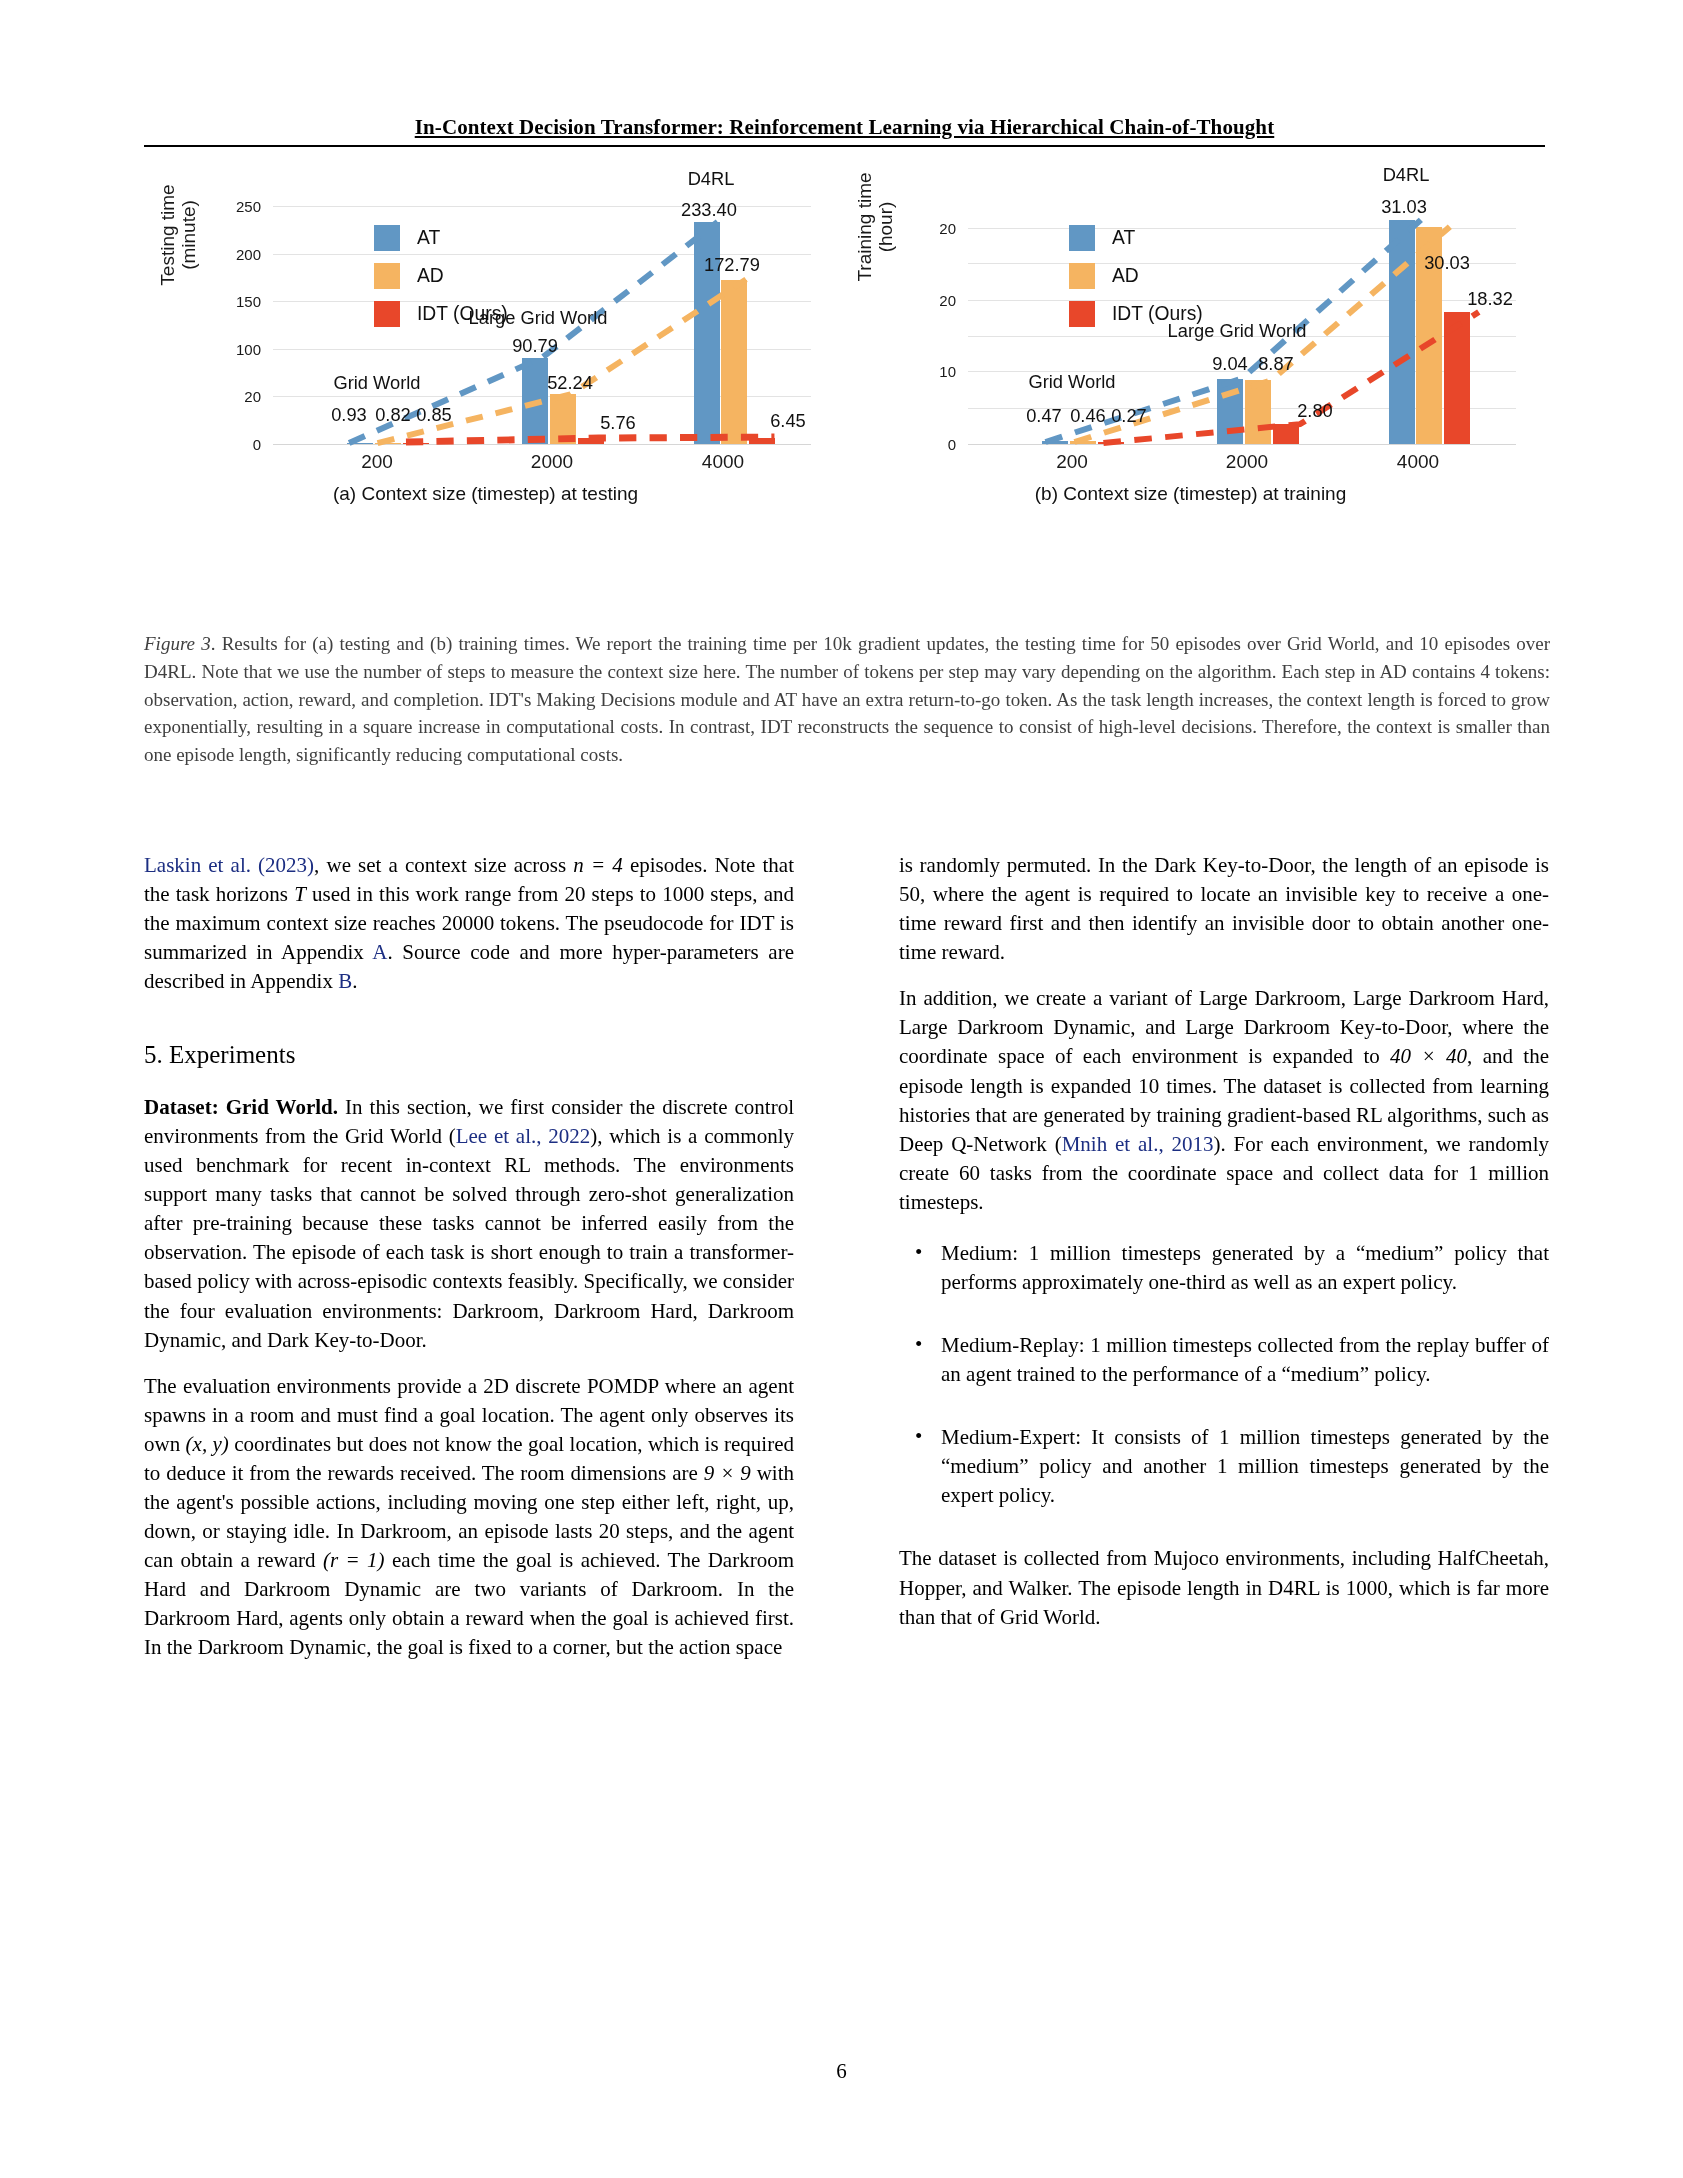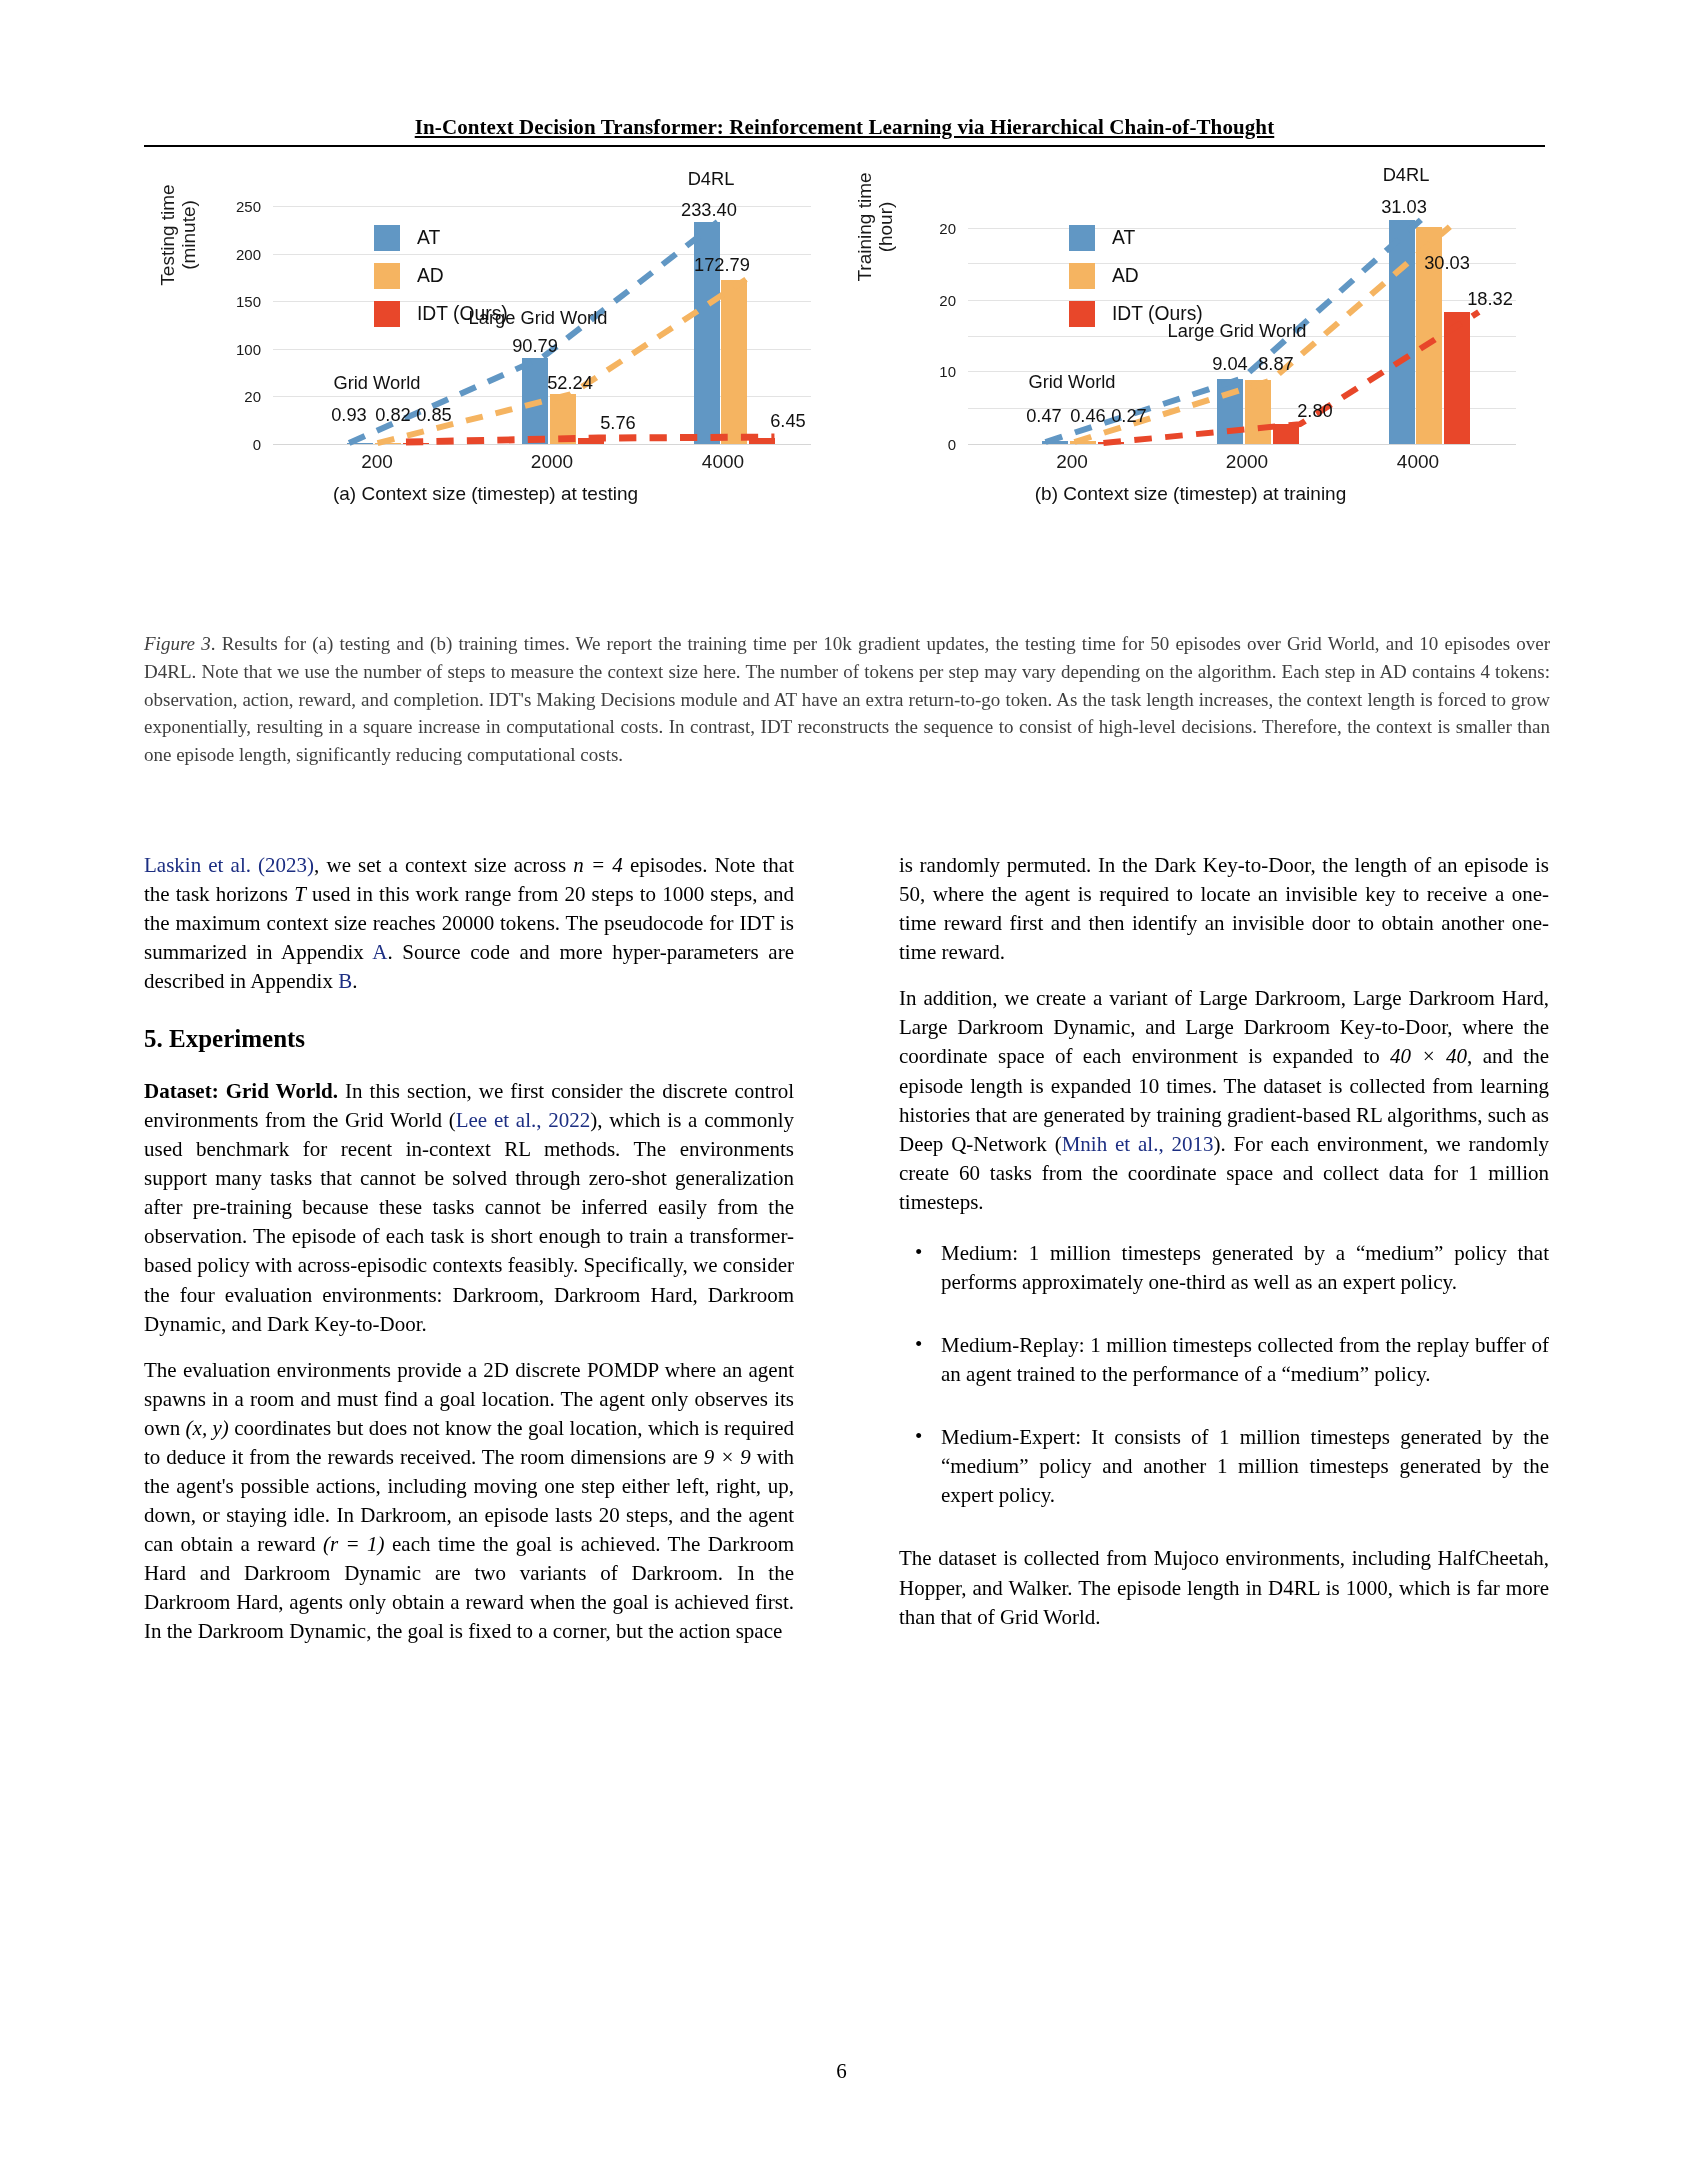--- a/index.html
+++ b/index.html
@@ -186,22 +186,22 @@
     line-height: 1.385;
     text-align: justify;
     color: #000;
   }
   .col.left  { left: 144px; }
   .col.right { left: 899px; }
 
   .col p { margin: 0 0 17px 0; }
   h2.sec {
     font-size: 25px;
-    font-weight: bold;
-    margin: 26px 0 20px 0;
+    font-weight: normal;
+    margin: 42px 0 20px 0;
   }
   .lead { font-weight: bold; }
   .cite { color: #1c2e82; }
   .mathit { font-family: "Liberation Serif", serif; font-style: italic; }
   ul.bullets {
     margin: 22px 0 22px 0;
     padding-left: 42px;
     list-style: none;
   }
   ul.bullets li {
@@ -276,21 +276,21 @@
 
         <span class="barlabel" style="left:76px;  top:198px;">0.93</span>
         <span class="barlabel" style="left:120px; top:198px;">0.82</span>
         <span class="barlabel" style="left:161px; top:198px;">0.85</span>
 
         <span class="barlabel" style="left:262px; top:129px;">90.79</span>
         <span class="barlabel" style="left:297px; top:166px;">52.24</span>
         <span class="barlabel" style="left:345px; top:206px;">5.76</span>
 
         <span class="barlabel" style="left:436px; top:-7px;">233.40</span>
-        <span class="barlabel" style="left:449px; top:48px;">172.79</span>
+        <span class="barlabel" style="left:459px; top:48px;">172.79</span>
         <span class="barlabel" style="left:515px; top:204px;">6.45</span>
 
         <span class="grouplabel" style="left:104px; top:166px;">Grid World</span>
         <span class="grouplabel" style="left:265px; top:101px;">Large Grid World</span>
         <span class="grouplabel" style="left:438px; top:-38px;">D4RL</span>
 
         <span class="xtick" style="left:104px; top:245px;">200</span>
         <span class="xtick" style="left:279px; top:245px;">2000</span>
         <span class="xtick" style="left:450px; top:245px;">4000</span>
       </div>

